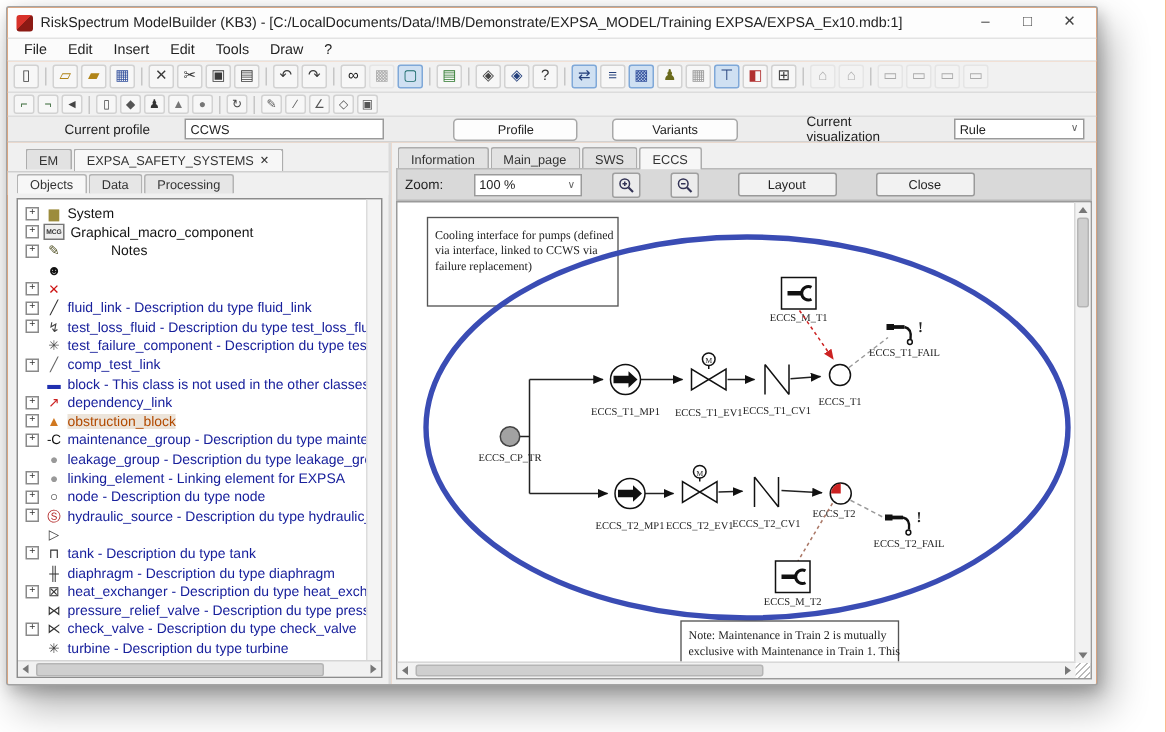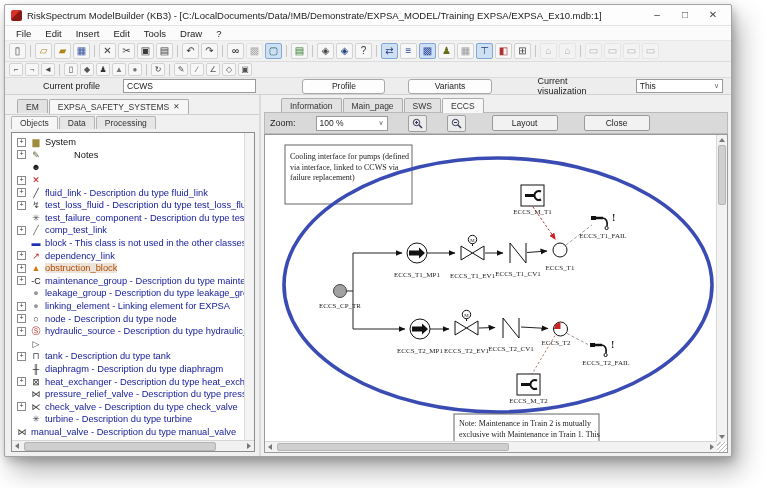--- a/index.html
+++ b/index.html
@@ -50,21 +50,21 @@
   .tree-icon{width:14px;flex:0 0 auto;text-align:center;font-size:9px;line-height:12px;margin-right:2px}
   .tree-icon.boxed{font-size:4.5px;font-weight:bold;border:1px solid #777;background:#eee;width:12px;height:9px;line-height:9px;margin:0 4px 0 0}
   .tree-label{font-size:9.3px;color:#18209c}
   .tree-label.hl{background:#ece4da}
   .tree-hscroll{height:10px;flex:0 0 auto;background:#f1f1f1;border-top:1px solid #d5d5d5;position:relative}
   .tree-vscroll{position:absolute;top:0;right:0;bottom:10px;width:9px;background:#f4f4f4;border-left:1px solid #dcdcdc}
   .scroll-thumb-h{position:absolute;left:12px;top:1px;height:7px;width:190px;background:#cfcfcf;border:1px solid #b5b5b5;border-radius:2px}
   .scroll-arrow{width:0;height:0;position:absolute}
   
   .right-panel{flex:1;display:flex;flex-direction:column;min-width:0;padding-top:3px;background:#f0f0f0}
-  .rp-tabs{height:14px;padding-left:20px}
+  .rp-tabs{height:14px;padding-left:4px}
   .rp-toolbar{height:20px;flex:0 0 auto;background:#d9d9d9;border:1px solid #b9b9b9;margin:0 3px;display:flex;align-items:center;gap:20px;padding:0 5px;font-size:9px;color:#222}
   .zoom-select{width:64px;height:13px;background:#fff;border:1px solid #9a9a9a;font-size:8.5px;display:flex;align-items:center;justify-content:space-between;padding:0 3px}
   .zoom-btn{width:17px;height:15px;background:#ececec;border:1px solid #9f9f9f;border-radius:2px;display:flex;align-items:center;justify-content:center}
   .rp-btn{width:64px;height:14px;background:#f2f2f2;border:1px solid #9a9a9a;border-radius:2px;text-align:center;font-size:8.5px;line-height:14px;margin-left:6px}
   .canvas-wrap{flex:1;margin:0 3px 3px 3px;background:#ffffff;border:1px solid #9a9a9a;position:relative;min-height:0;overflow:hidden}
   .canvas-wrap svg{position:absolute;left:0;top:0}
   .vscroll{position:absolute;top:0;right:0;bottom:10px;width:10px;background:#f2f2f2;border-left:1px solid #d8d8d8}
   .vscroll .thumb{position:absolute;left:1px;right:1px;top:10px;height:58px;background:#cfcfcf;border:1px solid #b5b5b5;border-radius:2px}
   .hscroll{position:absolute;left:0;right:10px;bottom:0;height:10px;background:#f2f2f2;border-top:1px solid #d8d8d8}
   .hscroll .thumb{position:absolute;top:1px;bottom:1px;left:12px;width:230px;background:#cfcfcf;border:1px solid #b5b5b5;border-radius:2px}
@@ -166,21 +166,21 @@
 
   <div class="profilebar">
     <span class="pf-label">Current profile</span>
     <span class="pf-field">CCWS</span>
     <span class="pf-spacer"></span>
     <span class="pf-btn">Profile</span>
     <span class="pf-btn">Variants</span>
     <span class="pf-spacer"></span>
     <span>Current visualization</span>
     <span class="pf-select">
-      <span>This</span>
+      <span>Rule</span>
       <span class="chev">∨</span>
     </span>
   </div>
 
   <div class="content">
 
     <div class="left-panel">
       <div class="tabs-row lp-tabs">
           <span class="tab">
             <span>EM</span>
@@ -191,20 +191,21 @@
           </span>
         </div>
       <div class="tabs-row lp-subtabs">
           <span class="subtab active"><span>Objects</span></span>
           <span class="subtab"><span>Data</span></span>
           <span class="subtab"><span>Processing</span></span>
         </div>
       <div class="tree-box">
         <div class="tree">
             <div class="tree-row"><span class="expander">+</span><span class="tree-icon" style="color: rgb(156, 140, 60);">▆</span><span class="tree-label" style="color: rgb(17, 17, 17);">System</span></div>
+            <div class="tree-row"><span class="expander">+</span><span class="tree-icon boxed" style="color: rgb(51, 51, 51);">MCG</span><span class="tree-label" style="color: rgb(17, 17, 17);">Graphical_macro_component</span></div>
             <div class="tree-row"><span class="expander">+</span><span class="tree-icon" style="color: rgb(85, 85, 42);">✎</span><span class="tree-label" style="color: rgb(17, 17, 17); margin-left: 29px;">Notes</span></div>
             <div class="tree-row"><span class="expander none"></span><span class="tree-icon" style="color: rgb(17, 17, 17);">☻</span></div>
             <div class="tree-row"><span class="expander">+</span><span class="tree-icon" style="color: rgb(204, 17, 17);">✕</span></div>
             <div class="tree-row"><span class="expander">+</span><span class="tree-icon" style="color: rgb(51, 51, 51);">╱</span><span class="tree-label" style="color: rgb(24, 32, 156);">fluid_link - Description du type fluid_link</span></div>
             <div class="tree-row"><span class="expander">+</span><span class="tree-icon" style="color: rgb(68, 68, 68);">↯</span><span class="tree-label" style="color: rgb(24, 32, 156);">test_loss_fluid - Description du type test_loss_fluid</span></div>
             <div class="tree-row"><span class="expander none"></span><span class="tree-icon" style="color: rgb(85, 85, 85);">✳</span><span class="tree-label" style="color: rgb(24, 32, 156);">test_failure_component - Description du type test_failure_component</span></div>
             <div class="tree-row"><span class="expander">+</span><span class="tree-icon" style="color: rgb(102, 102, 102);">╱</span><span class="tree-label" style="color: rgb(24, 32, 156);">comp_test_link</span></div>
             <div class="tree-row"><span class="expander none"></span><span class="tree-icon" style="color: rgb(32, 48, 176);">▬</span><span class="tree-label" style="color: rgb(24, 32, 156);">block - This class is not used in the other classes of the KB.        It is</span></div>
             <div class="tree-row"><span class="expander">+</span><span class="tree-icon" style="color: rgb(204, 34, 34);">↗</span><span class="tree-label" style="color: rgb(24, 32, 156);">dependency_link</span></div>
             <div class="tree-row"><span class="expander">+</span><span class="tree-icon" style="color: rgb(208, 120, 32);">▲</span><span class="tree-label hl" style="color: rgb(178, 74, 0);">obstruction_block</span></div>

